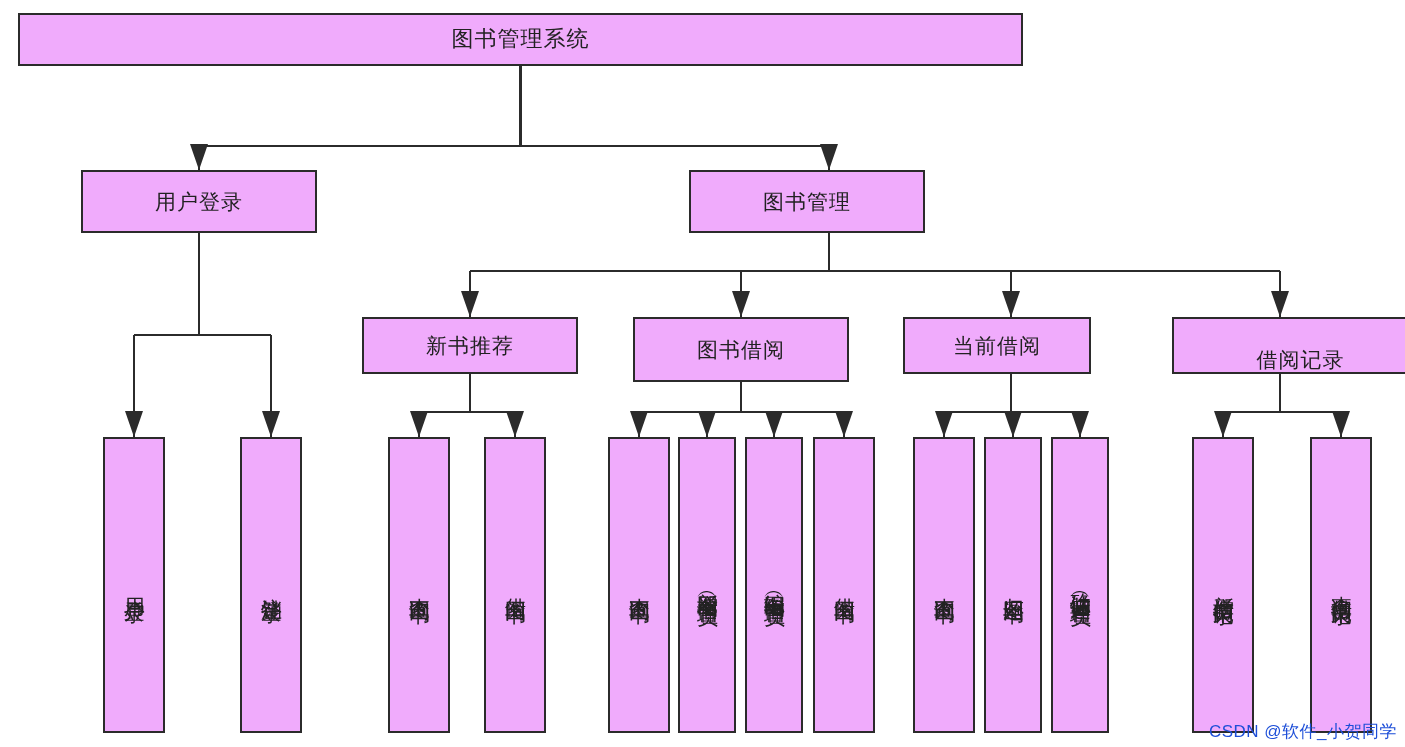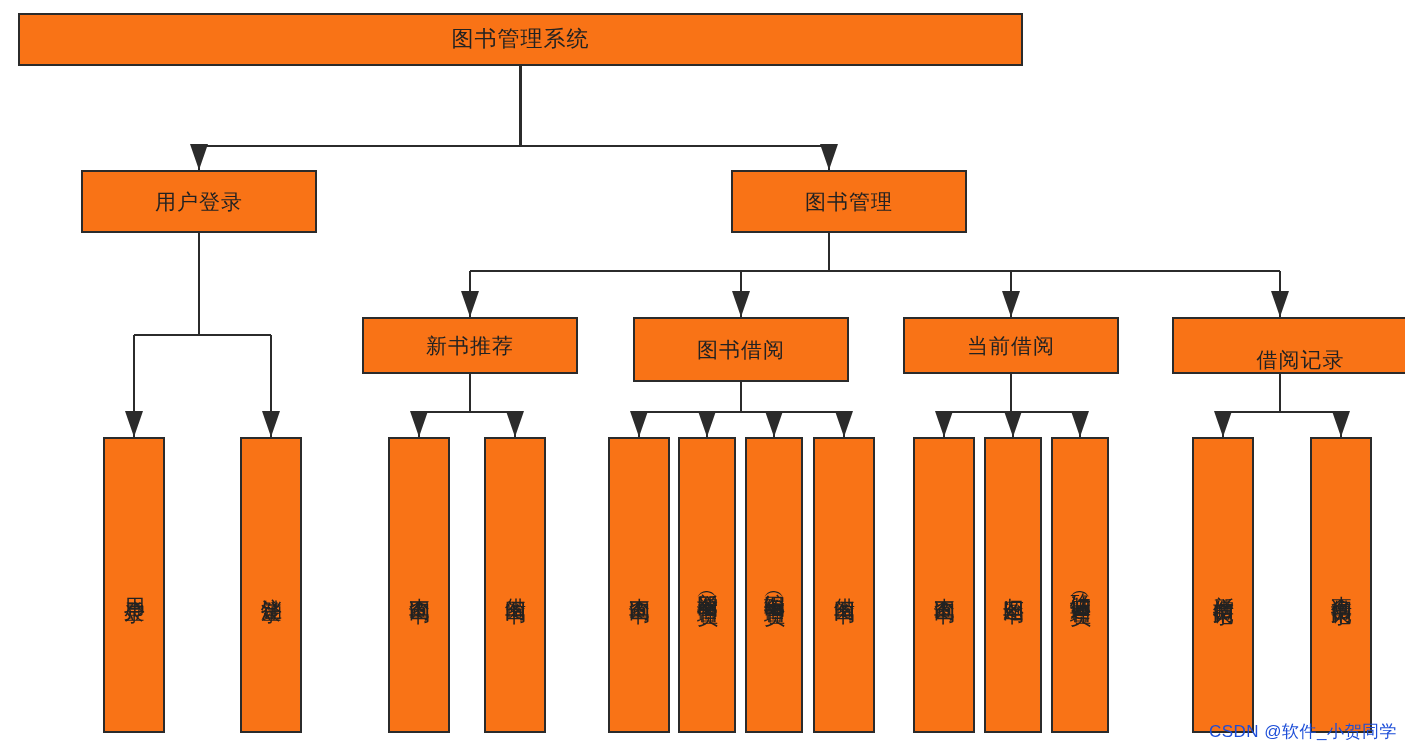--- a/index.html
+++ b/index.html
@@ -22,21 +22,21 @@
     position: absolute;
     left: 0;
     top: 0;
     width: 1405px;
     height: 747px;
     pointer-events: none;
   }
   .node {
     position: absolute;
     box-sizing: border-box;
-    background: #f97316;
+    background: #f0abfc;
     border: 2px solid #2b2b2b;
     display: flex;
     align-items: center;
     justify-content: center;
     color: #222222;
     z-index: 2;
   }
   .node-h {
     font-size: 21px;
     line-height: 1.2;
@@ -128,31 +128,31 @@
       <path d="M 1332 411 L 1350 411 L 1341 437 Z" fill="#2b2b2b"></path>
     </svg>
 
   <div class="node node-h node-root" style="left:18px; top:13px; width:1005px; height:53px;">
     <span>图书管理系统</span>
   </div>
 
   <div class="node node-h" style="left:81px; top:170px; width:236px; height:63px;">
     <span>用户登录</span>
   </div>
-  <div class="node node-h" style="left:731px; top:170px; width:236px; height:63px;">
+  <div class="node node-h" style="left:689px; top:170px; width:236px; height:63px;">
     <span>图书管理</span>
   </div>
 
   <div class="node node-h" style="left:362px; top:317px; width:216px; height:57px;">
     <span>新书推荐</span>
   </div>
   <div class="node node-h" style="left:633px; top:317px; width:216px; height:65px;">
     <span>图书借阅</span>
   </div>
-  <div class="node node-h" style="left:903px; top:317px; width:216px; height:57px;">
+  <div class="node node-h" style="left:903px; top:317px; width:188px; height:57px;">
     <span>当前借阅</span>
   </div>
   <div class="node node-h" style="left:1172px; top:317px; width:257px; height:57px;align-items:flex-end;">
     <span>借阅记录</span>
   </div>
 
   <div class="node node-v" style="left:103px; top:437px; width:62px; height:296px;">
     <span>用户登录</span>
   </div>
   <div class="node node-v" style="left:240px; top:437px; width:62px; height:296px;">

